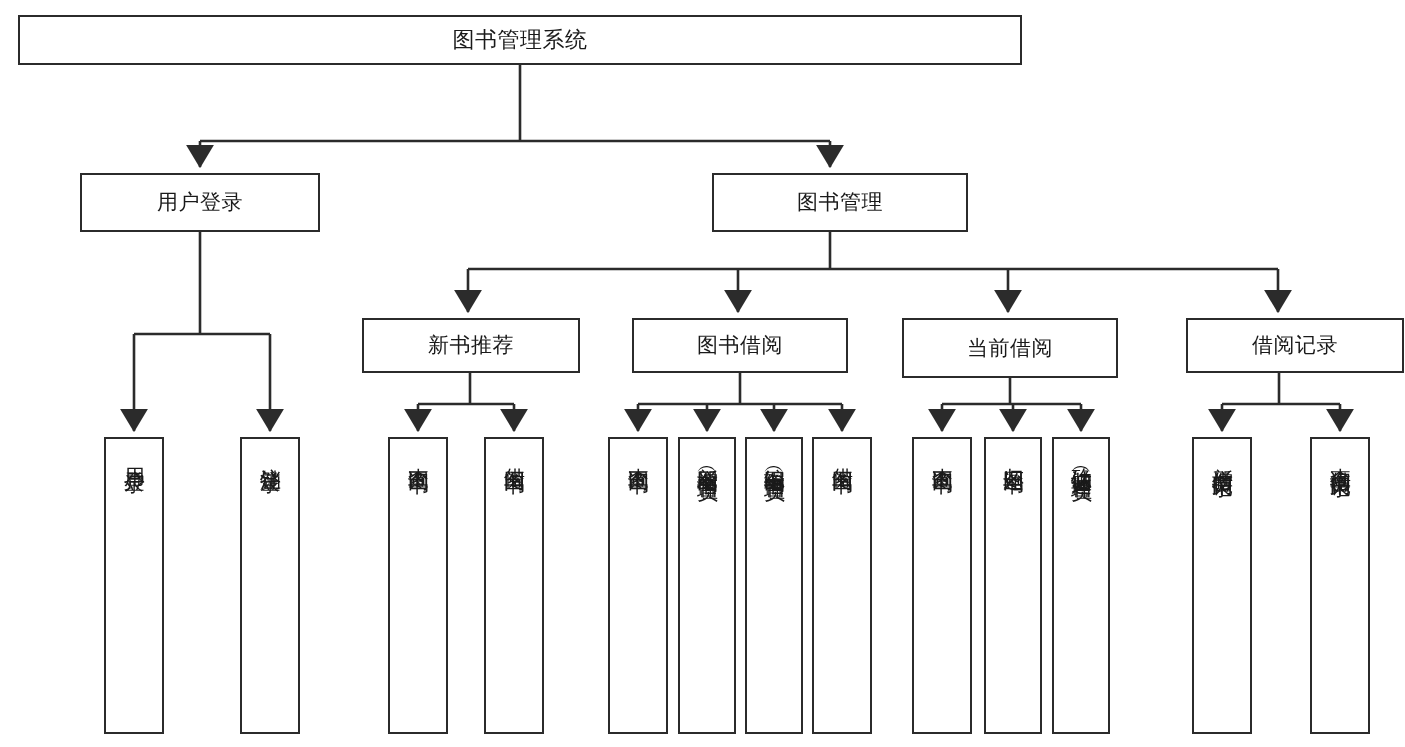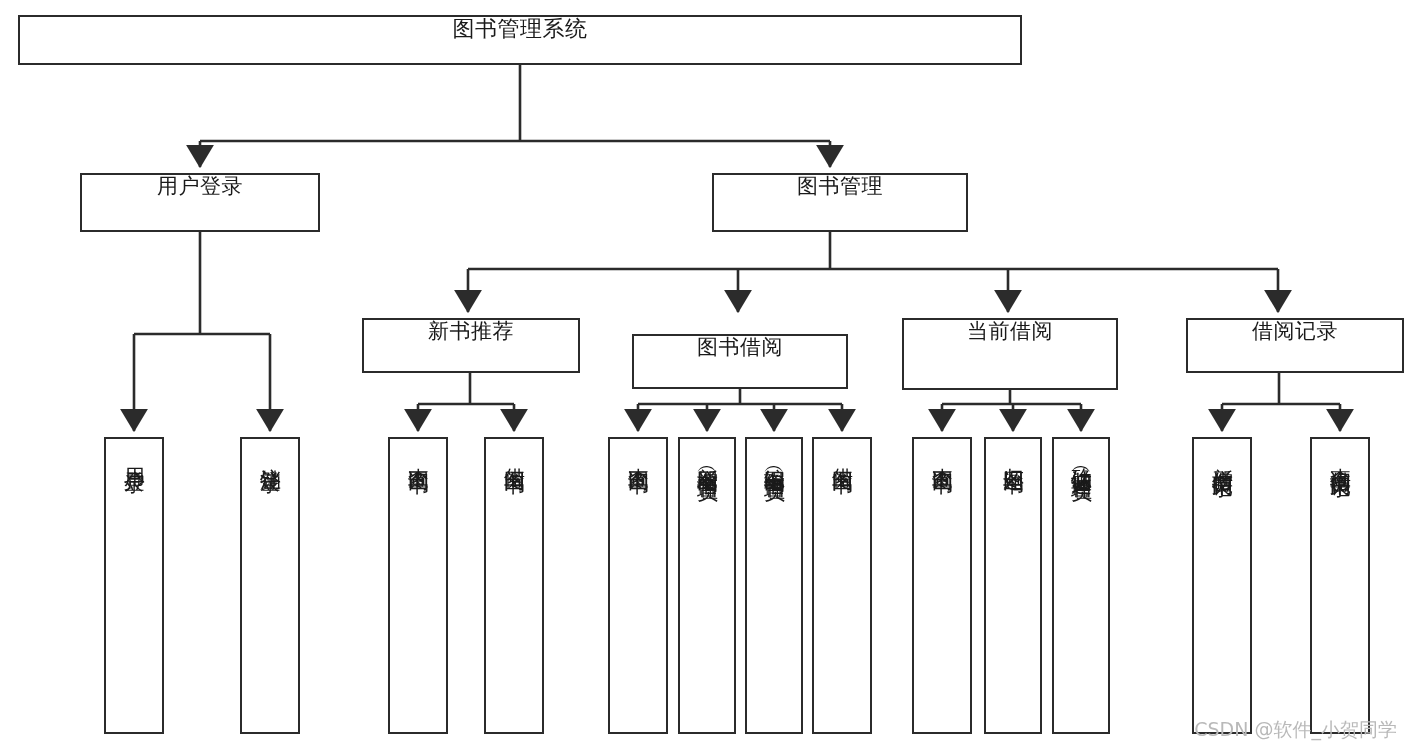--- a/index.html
+++ b/index.html
@@ -24,21 +24,21 @@
     top: 0;
     width: 1405px;
     height: 747px;
   }
   .node {
     position: absolute;
     box-sizing: border-box;
     border: 2px solid #2b2b2b;
     background: #ffffff;
     display: flex;
-    align-items: flex-start;
+    align-items: center;
     justify-content: center;
     z-index: 2;
   }
   .node .label {
     font-size: 21px;
     line-height: 1.08;
     color: #1a1a1a;
     letter-spacing: 0.5px;
     white-space: nowrap;
   }
@@ -141,24 +141,24 @@
       </div>
       <div class="node branch" style="left: 80px; top: 173px; width: 240px; height: 59px;">
         <span class="label">用户登录</span>
       </div>
       <div class="node branch" style="left: 712px; top: 173px; width: 256px; height: 59px;">
         <span class="label">图书管理</span>
       </div>
       <div class="node branch" style="left: 362px; top: 318px; width: 218px; height: 55px;">
         <span class="label">新书推荐</span>
       </div>
-      <div class="node branch" style="left: 632px; top: 334px; width: 216px; height: 55px;">
+      <div class="node branch" style="left: 632px; top: 318px; width: 216px; height: 55px;">
         <span class="label">图书借阅</span>
       </div>
-      <div class="node branch" style="left: 902px; top: 318px; width: 216px; height: 72px;">
+      <div class="node branch" style="left: 902px; top: 318px; width: 216px; height: 60px;">
         <span class="label">当前借阅</span>
       </div>
       <div class="node branch" style="left: 1170px; top: 318px; width: 218px; height: 55px; margin-left: 16px;">
         <span class="label">借阅记录</span>
       </div>
       <div class="node leaf" style="left: 104px; top: 437px; width: 60px; height: 297px;">
         <span class="label">用户登录</span>
       </div>
       <div class="node leaf" style="left: 240px; top: 437px; width: 60px; height: 297px;">
         <span class="label">注销登录</span>
@@ -191,14 +191,13 @@
         <span class="label">确认归还（管理员）</span>
       </div>
       <div class="node leaf" style="left: 1192px; top: 437px; width: 60px; height: 297px;">
         <span class="label">新增借阅记录</span>
       </div>
       <div class="node leaf" style="left: 1310px; top: 437px; width: 60px; height: 297px;">
         <span class="label">查询借阅记录</span>
       </div>
     </div>
 
-  <div id="watermark">CSDN @软件_小贺同学</div>
 </div>
 
 </body></html>

